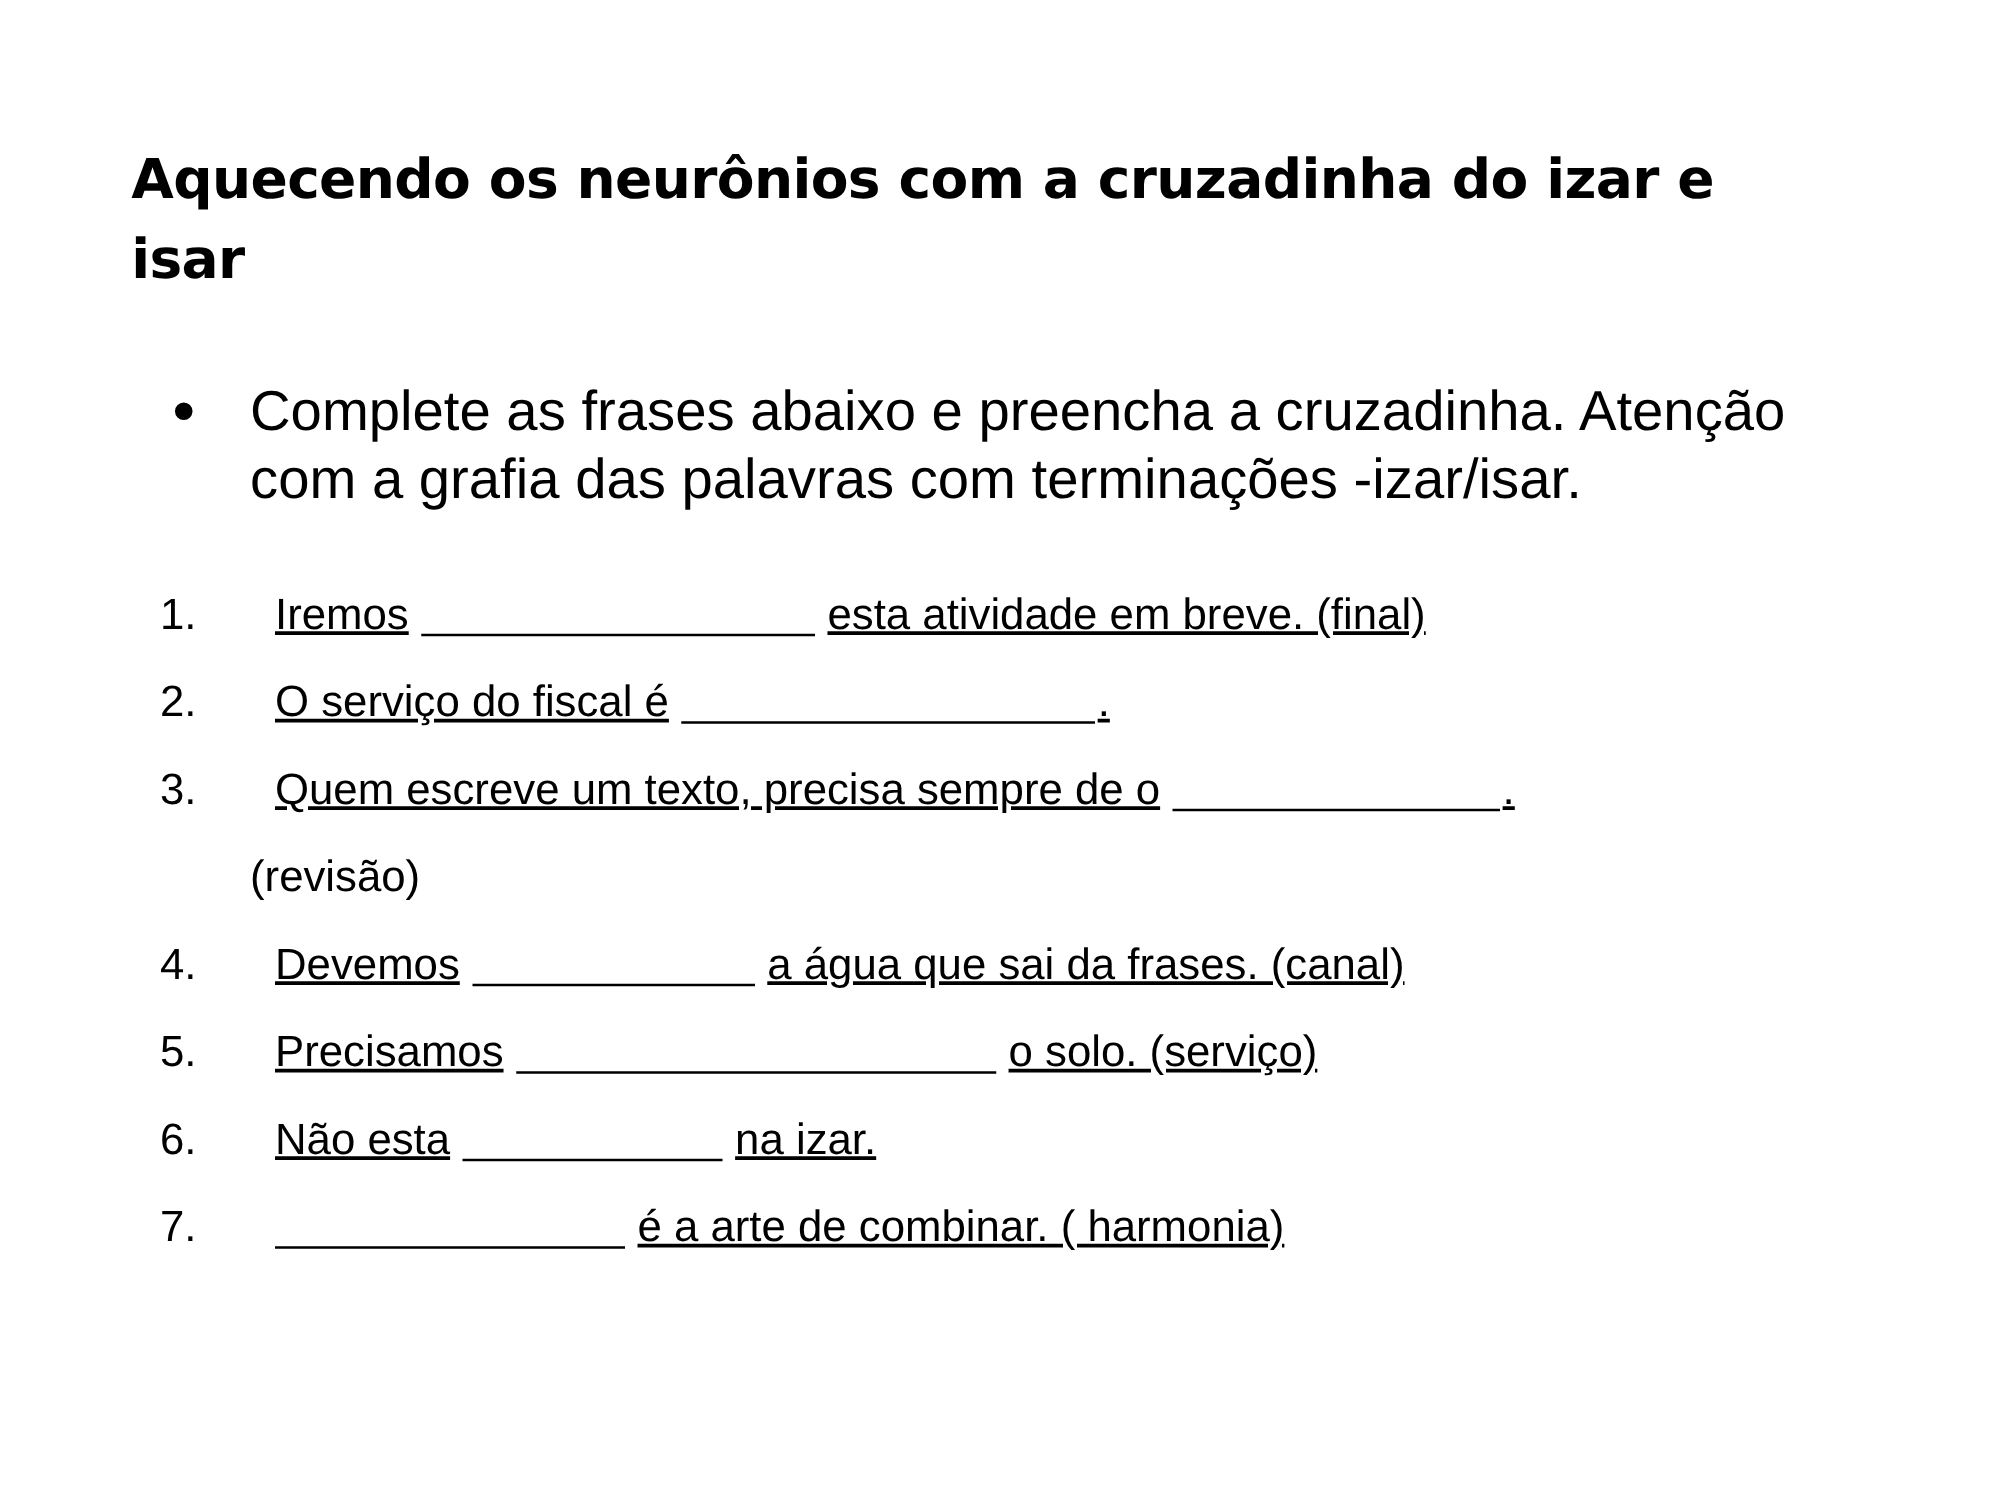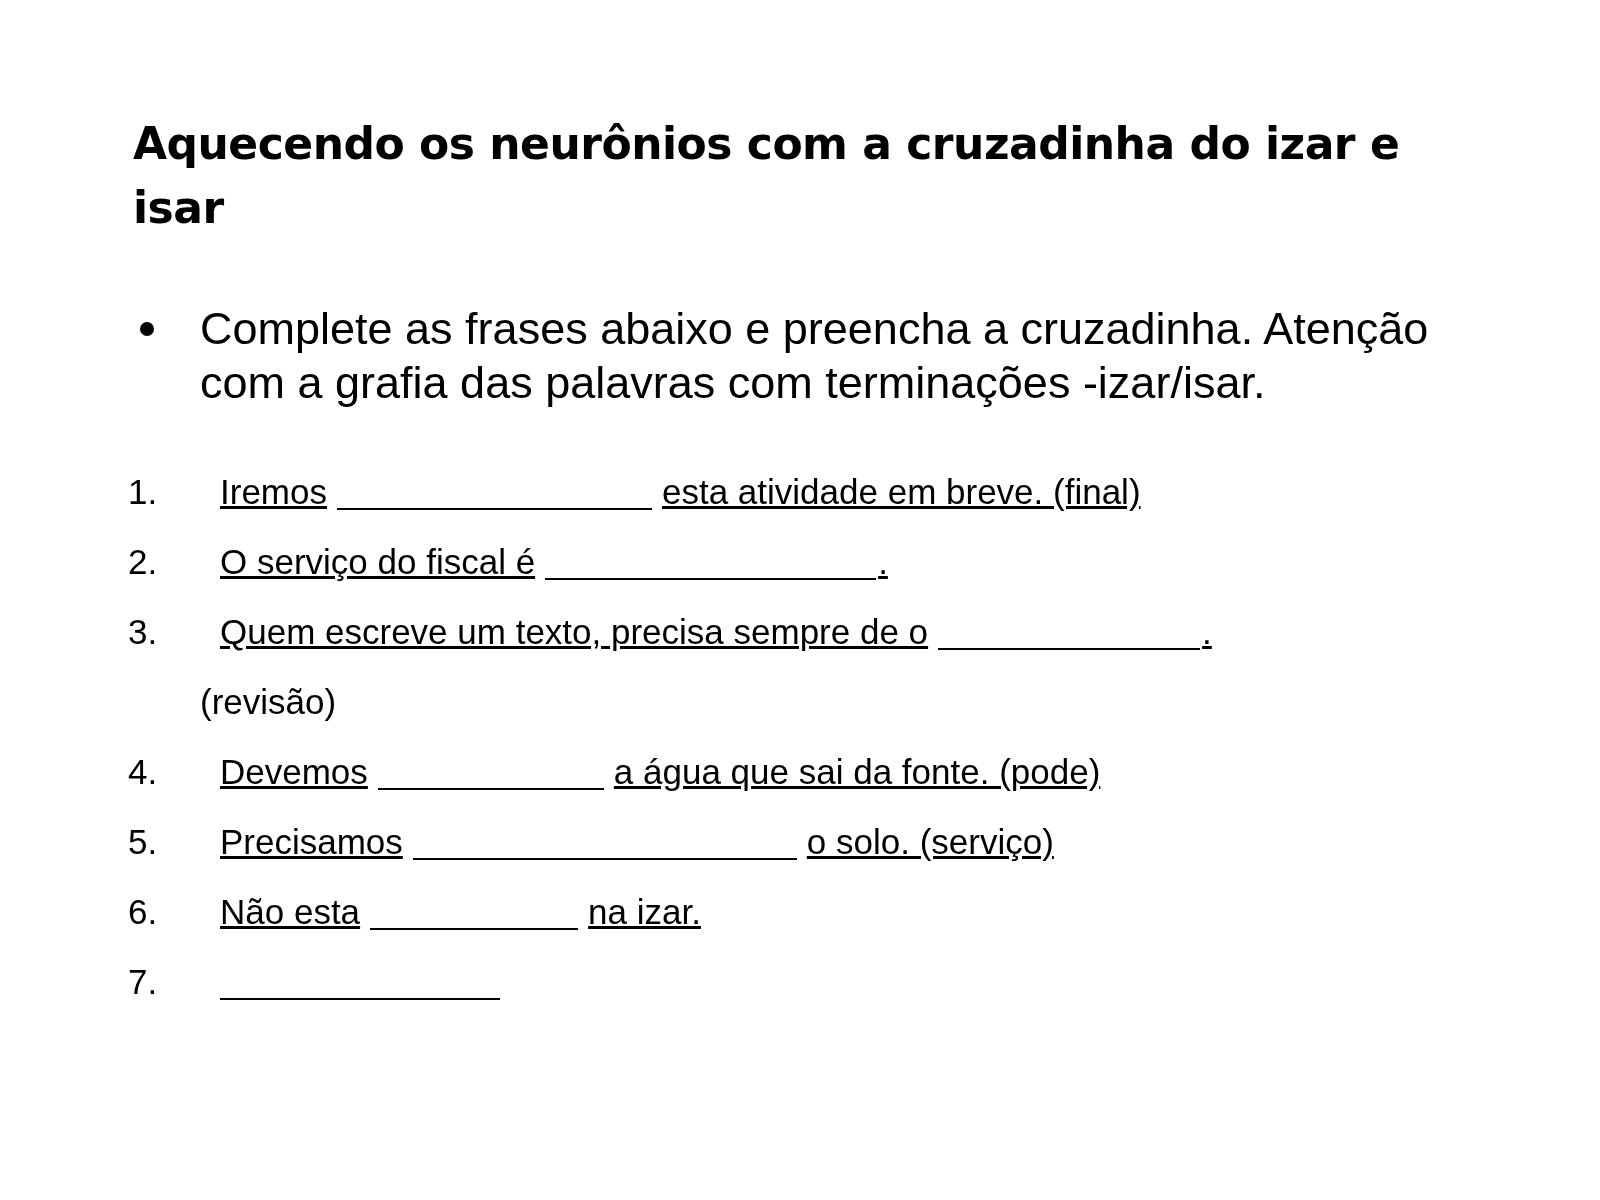--- a/index.html
+++ b/index.html
@@ -1,18 +1,18 @@
 <!DOCTYPE html>
 <html><head>
 <meta charset="utf-8">
 <style>
   html, body { margin: 0; padding: 0; background: #ffffff; }
   body { width: 1600px; height: 1200px; position: relative; overflow: hidden;
          font-family: "Liberation Sans", "DejaVu Sans", sans-serif; color: #000000; }
-  .title { position: absolute; left: 133px; top: 112px; width: 1340px;
+  .title { position: absolute; left: 105px; top: 112px; width: 1340px;
            font-family: "DejaVu Sans", sans-serif; font-weight: bold; font-size: 44px;
            line-height: 64px; letter-spacing: -0.5px; margin: 0; }
   .bullet-row { position: absolute; left: 140px; top: 302px; width: 1320px; }
   .bullet-dot { position: absolute; left: 0; top: 20px; width: 14px; height: 14px;
                 border-radius: 50%; background: #000; }
   .bullet-text { position: absolute; left: 60px; top: 0; width: 1260px;
                  font-size: 45px; line-height: 54px; }
   .item { position: absolute; left: 128px; height: 50px; font-size: 35px; line-height: 50px;
           white-space: nowrap; }
   .item .num { position: absolute; left: 0; top: 0; }
@@ -42,29 +42,29 @@
 </div>
 
 <div class="item" style="top:607px;">
   <span class="num">3.</span>
   <span class="body"><span>Quem escreve um texto, precisa sempre de o</span><span class="blank" style="width:262px; margin-right:2px;"></span><span>.</span></span>
 </div>
 <div class="cont" style="top:677px;">(revisão)</div>
 
 <div class="item" style="top:747px;">
   <span class="num">4.</span>
-  <span class="body"><span>Devemos</span><span class="blank" style="width:226px;"></span><span>a água que sai da fonte. (pode)</span></span>
+  <span class="body"><span>Devemos</span><span class="blank" style="width:226px;"></span><span>a água que sai da frases. (canal)</span></span>
 </div>
 
 <div class="item" style="top:817px;">
   <span class="num">5.</span>
   <span class="body"><span>Precisamos</span><span class="blank" style="width:384px;"></span><span>o solo. (serviço)</span></span>
 </div>
 
 <div class="item" style="top:887px;">
   <span class="num">6.</span>
   <span class="body"><span>Não esta</span><span class="blank" style="width:208px;"></span><span>na izar.</span></span>
 </div>
 
 <div class="item" style="top:957px;">
   <span class="num">7.</span>
-  <span class="body"><span class="blank" style="width:280px; margin-left:0;"></span></span>
+  <span class="body"><span class="blank" style="width:280px; margin-left:0;"></span><span>é a arte de combinar. ( harmonia)</span></span>
 </div>
 
 </body></html>

